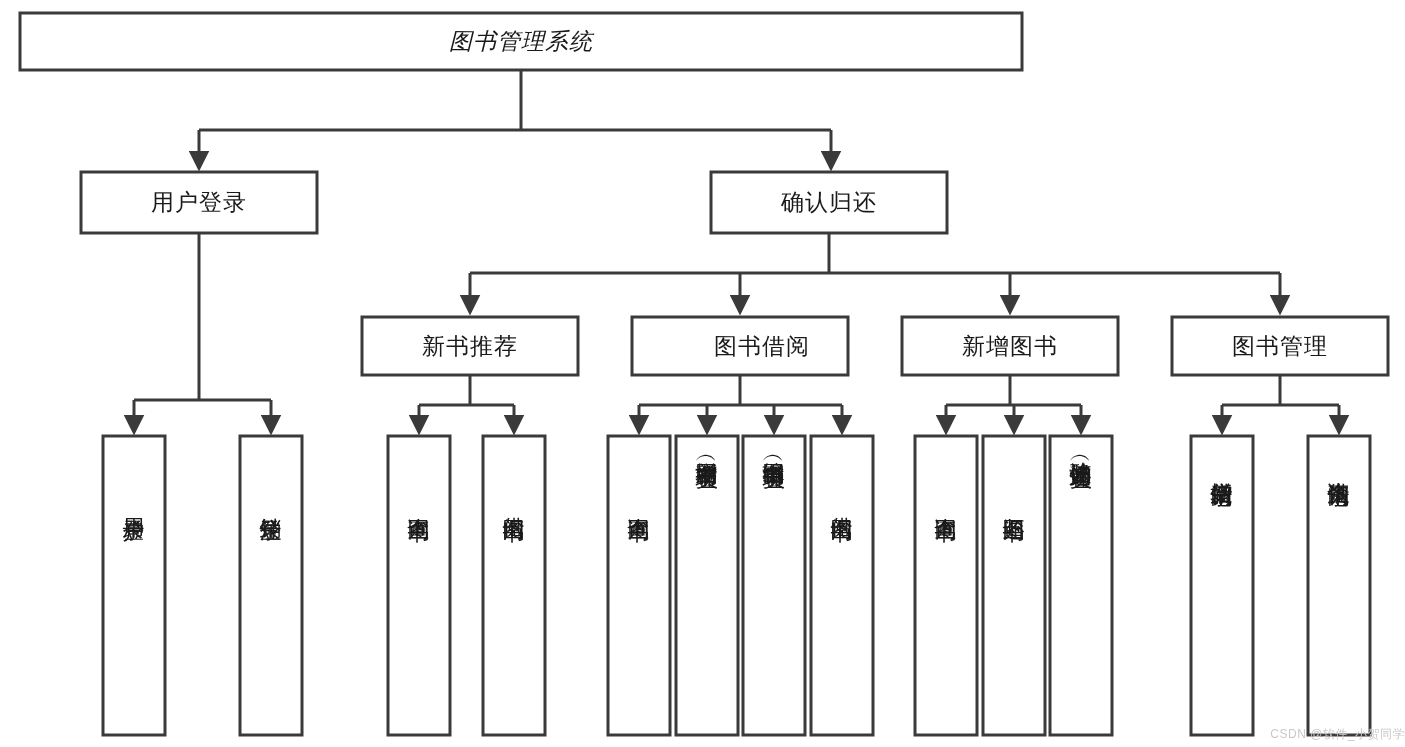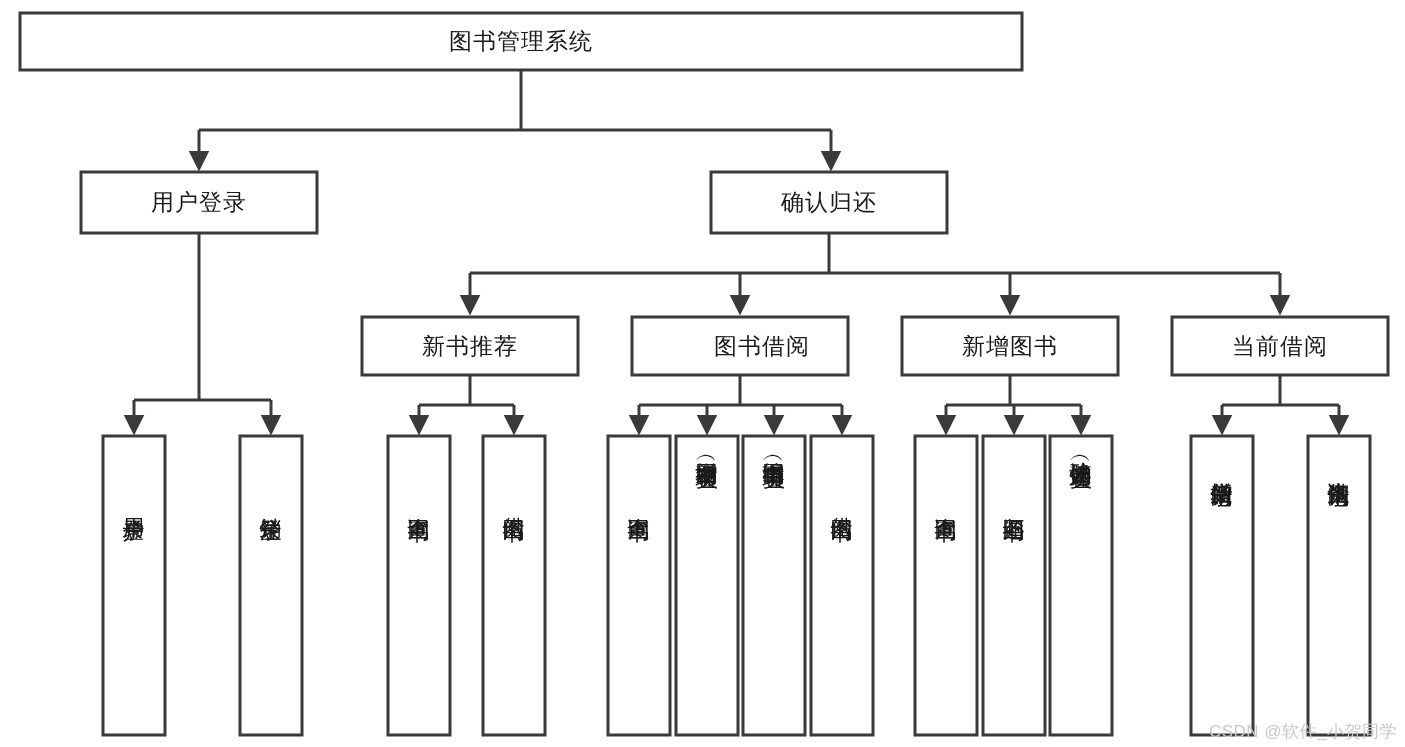--- a/index.html
+++ b/index.html
@@ -1,21 +1,21 @@
 <!DOCTYPE html>
 <html><head>
 <meta charset="utf-8">
 <style>
   html,body{margin:0;padding:0;background:#ffffff;}
   body{width:1405px;height:747px;overflow:hidden;
        font-family:"Liberation Sans","DejaVu Sans",sans-serif;}
   #chart-root{position:relative;width:1405px;height:747px;background:#fff;}
   svg{display:block;}
-  .watermark{position:absolute;right:8px;bottom:4px;
-             font-size:17px;color:#c9c9c9;letter-spacing:.5px;
+  .watermark{position:absolute;right:0;bottom:4px;
+             font-size:12px;color:#c9c9c9;letter-spacing:.5px;
              font-family:"Liberation Sans","DejaVu Sans",sans-serif;
              white-space:nowrap;pointer-events:none;}
   .vbox{position:absolute;display:flex;align-items:flex-start;
         justify-content:center;box-sizing:border-box;}
   .vtext{writing-mode:vertical-rl;text-orientation:upright;
          font-size:22px;line-height:1.14;color:#1a1a1a;
          letter-spacing:1px;white-space:pre;}
   .hbox-label{position:absolute;display:flex;align-items:center;
         justify-content:center;box-sizing:border-box;
         font-size:23px;color:#1a1a1a;letter-spacing:1px;}
@@ -100,29 +100,29 @@
       <path d="M1014,405 L1014,432" marker-end="url(#arrow)"></path>
       <path d="M1081,405 L1081,432" marker-end="url(#arrow)"></path>
 
       <path d="M1280,375 L1280,405"></path>
       <path d="M1222,405 L1339,405"></path>
       <path d="M1222,405 L1222,432" marker-end="url(#arrow)"></path>
       <path d="M1339,405 L1339,432" marker-end="url(#arrow)"></path>
     </g>
   </svg>
 
-  <div class="hbox-label" style="left:20px;top:13px;width:1002px;height:57px;">图书管理系统</div>
+  <div class="hbox-label" style="left:20px;top:13px;width:1002px;height:57px;font-style:italic;">图书管理系统</div>
 
   <div class="hbox-label" style="left:81px;top:172px;width:236px;height:61px;">用户登录</div>
   <div class="hbox-label" style="left:711px;top:172px;width:236px;height:61px;">确认归还</div>
 
   <div class="hbox-label" style="left:362px;top:317px;width:216px;height:58px;border-radius:29px;">新书推荐</div>
   <div class="hbox-label" style="left:632px;top:317px;width:260px;height:58px;">图书借阅</div>
   <div class="hbox-label" style="left:902px;top:317px;width:216px;height:58px;">新增图书</div>
-  <div class="hbox-label" style="left:1172px;top:317px;width:216px;height:58px;">当前借阅</div>
+  <div class="hbox-label" style="left:1172px;top:317px;width:216px;height:58px;">图书管理</div>
 
   <div class="vbox" style="left:103px;top:436px;width:62px;height:299px;padding-top:64px;">
     <span class="vtext">用户登录</span>
   </div>
   <div class="vbox" style="left:240px;top:436px;width:62px;height:299px;padding-top:64px;">
     <span class="vtext">注销登录</span>
   </div>
 
   <div class="vbox" style="left:388px;top:436px;width:62px;height:299px;padding-top:64px;">
     <span class="vtext">查询图书</span>

